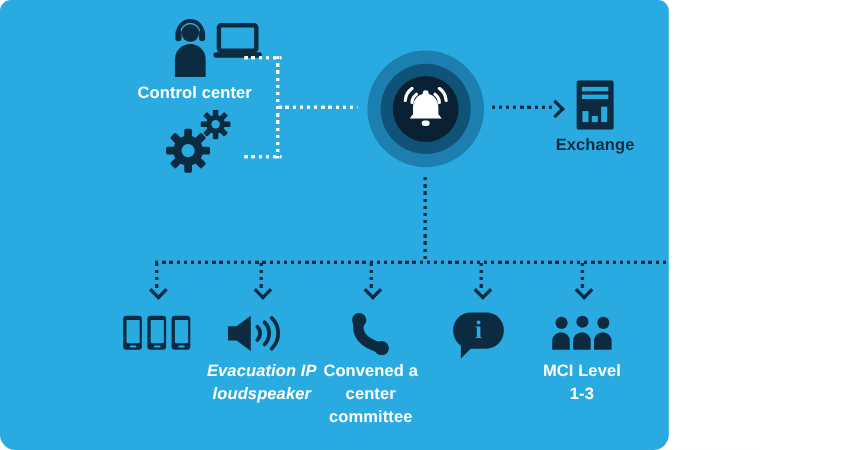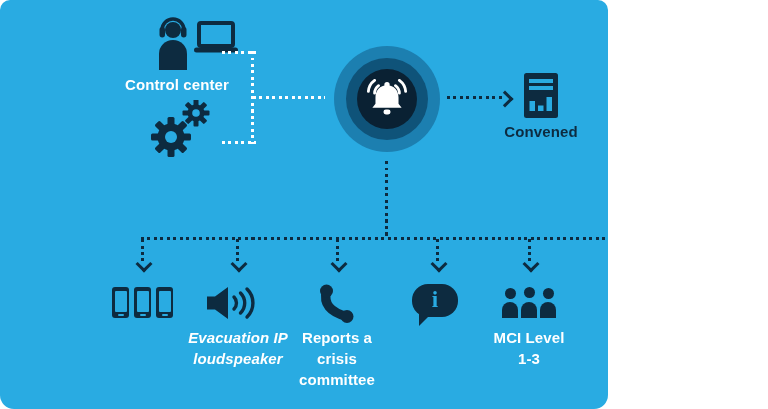--- a/index.html
+++ b/index.html
@@ -128,21 +128,21 @@
   <div class="dot-h navy" style="left:447px;top:96px;width:56px;"></div>
   <div class="chev right" style="left:499px;top:93px;"></div>
   <svg style="position:absolute;left:524px;top:73px;" viewBox="0 0 34 45" width="34" height="45">
     <rect class="ic" width="34" height="45" rx="2.5"></rect>
     <rect class="bgfill" x="5" y="6" width="24" height="4"></rect>
     <rect class="bgfill" x="5" y="13" width="24" height="4"></rect>
     <rect class="bgfill" x="5.5" y="28" width="5.5" height="10"></rect>
     <rect class="bgfill" x="14" y="32.5" width="5.5" height="5.5"></rect>
     <rect class="bgfill" x="22.5" y="24" width="5.5" height="14"></rect>
   </svg>
-  <div class="lbl navy" style="left:491px;top:121px;width:100px;">Convened</div>
+  <div class="lbl navy" style="left:491px;top:121px;width:100px;">Exchange</div>
 
   <div class="dot-v navy" style="left:385px;top:161px;height:76px;"></div>
   <div class="dot-h navy" style="left:141px;top:237px;width:490px;"></div>
 
   <div class="dot-v navy" style="left:141px;top:239px;height:24px;"></div>
   <div class="chev down" style="left:138px;top:258px;"></div>
   <div class="dot-v navy" style="left:236px;top:239px;height:24px;"></div>
   <div class="chev down" style="left:233px;top:258px;"></div>
   <div class="dot-v navy" style="left:336px;top:239px;height:24px;"></div>
   <div class="chev down" style="left:333px;top:258px;"></div>
@@ -165,21 +165,21 @@
     <path class="ic-st" d="M33.5 9 a14 14 0 0 1 0 20" stroke-width="3.4" stroke-linecap="round"></path>
     <path class="ic-st" d="M40 5 a19.5 19.5 0 0 1 0 28" stroke-width="3.4" stroke-linecap="round"></path>
   </svg>
   <div class="lbl" style="left:178px;top:327px;width:120px;font-style:italic;">Evacuation IP loudspeaker</div>
 
   <svg style="position:absolute;left:316px;top:283px;" viewBox="0 0 44 40" width="44" height="40">
     <path class="ic-st" d="M10.5 8 Q5.5 27 31 33.5" stroke-width="9.5" stroke-linecap="round"></path>
     <circle class="ic" cx="10.5" cy="8" r="6.5"></circle>
     <circle class="ic" cx="31" cy="33.5" r="6.5"></circle>
   </svg>
-  <div class="lbl" style="left:292px;top:327px;width:90px;">Reports a crisis committee</div>
+  <div class="lbl" style="left:292px;top:327px;width:90px;">Convened a center committee</div>
 
   <div class="bubble">
     <span class="iglyph">i</span>
   </div>
 
   <div class="people">
     <div class="person" style="left:0;"></div>
     <div class="person" style="left:19px;height:31px;"></div>
     <div class="person" style="left:38px;"></div>
   </div>

